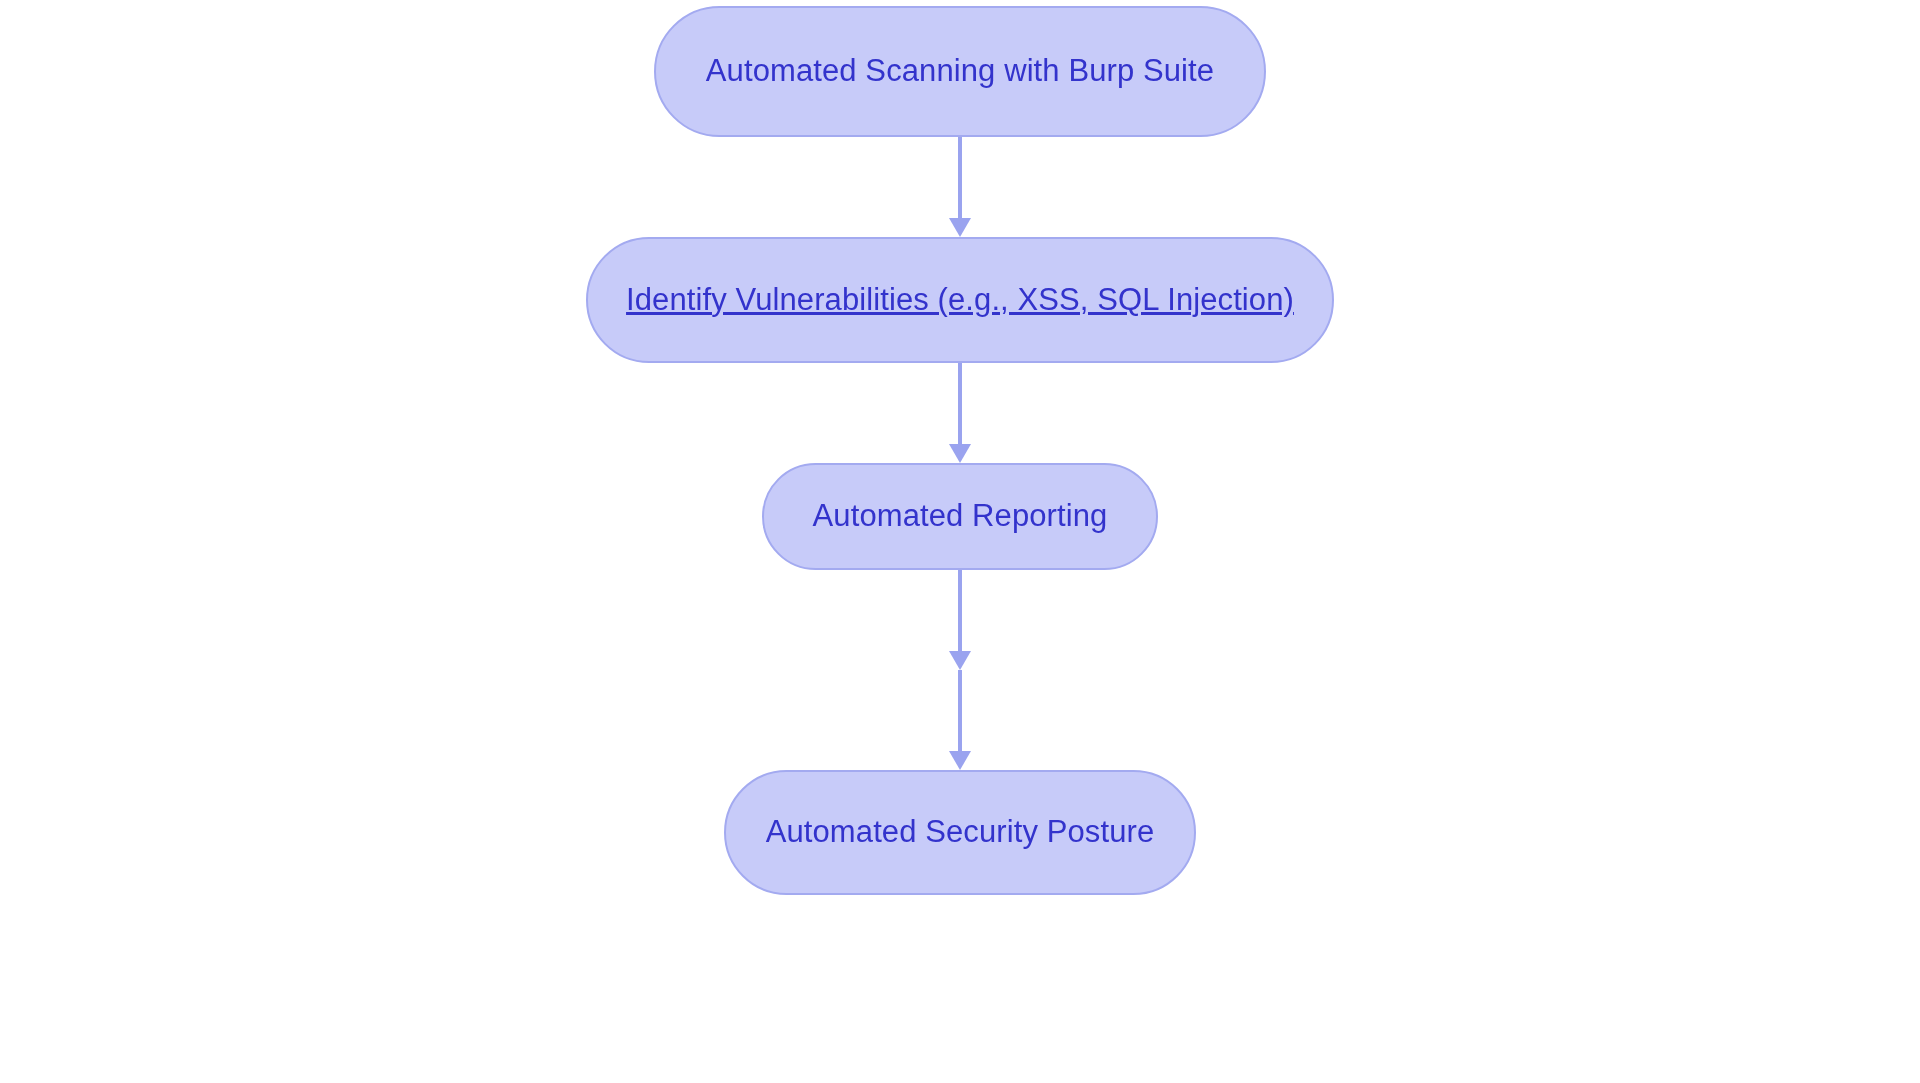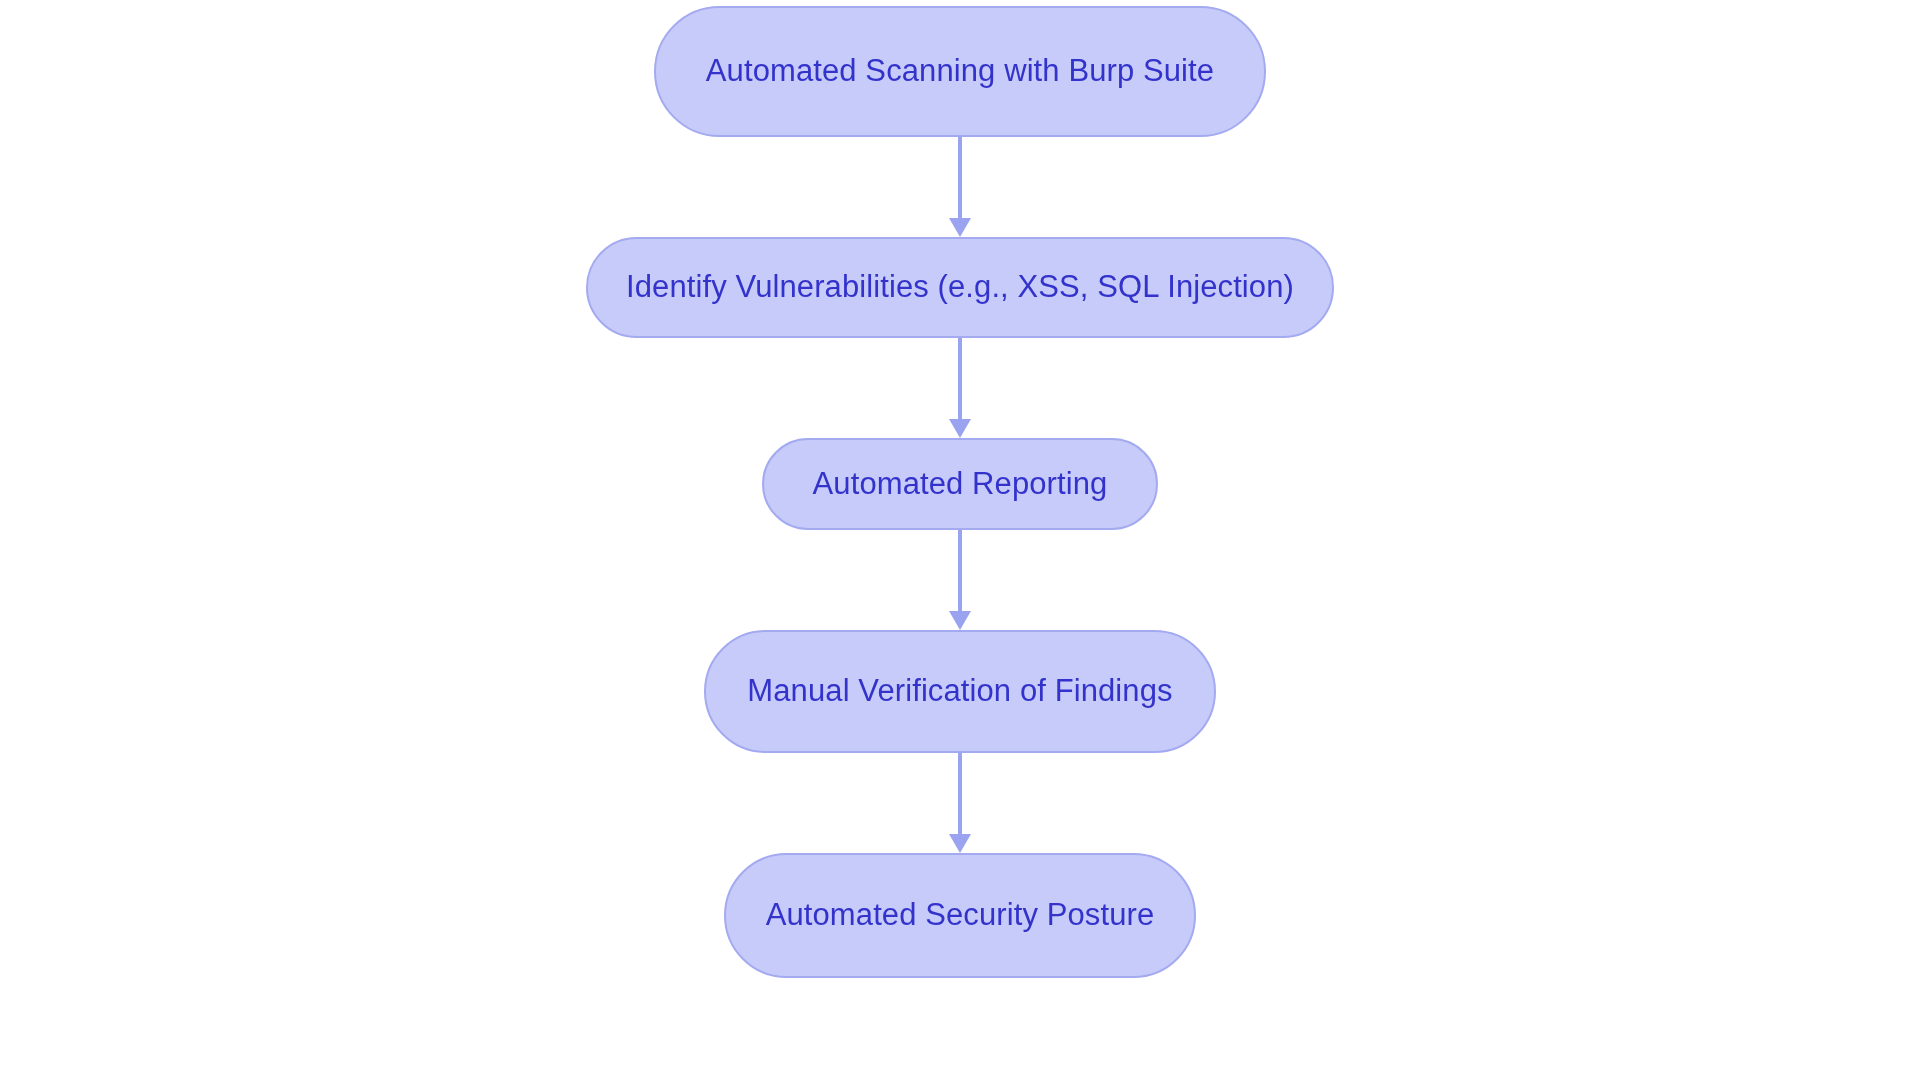--- a/index.html
+++ b/index.html
@@ -66,23 +66,23 @@
     height: 0;
     border-left: 11px solid transparent;
     border-right: 11px solid transparent;
     border-top: 19px solid #9aa3ef;
     margin-top: -1px;
   }
 
   
   .n0 { width: 612px; height: 131px; margin-top: 6px; }
   .c0 { height: 100px; }
-  .n1 { width: 748px; height: 101px; }
+  .n1 { width: 748px; height: 126px; text-decoration: underline; }
   .c1 { height: 100px; }
-  .n2 { width: 396px; height: 92px; }
+  .n2 { width: 396px; height: 107px; }
   .c2 { height: 100px; }
   .n3 { width: 512px; height: 123px; }
   .c3 { height: 100px; }
   .n4 { width: 472px; height: 125px; }
 </style>
 </head>
 <body>
 
 <div id="flowchart">
 
@@ -106,23 +106,20 @@
 
   <div class="node n2">
     <span class="node-label">Automated Reporting</span>
   </div>
 
   <div class="connector c2">
     <span class="stem"></span>
     <span class="head"></span>
   </div>
 
-  <div class="node n3">
-    <span class="node-label">Manual Verification of Findings</span>
-  </div>
 
   <div class="connector c3">
     <span class="stem"></span>
     <span class="head"></span>
   </div>
 
   <div class="node n4">
     <span class="node-label">Automated Security Posture</span>
   </div>
 

